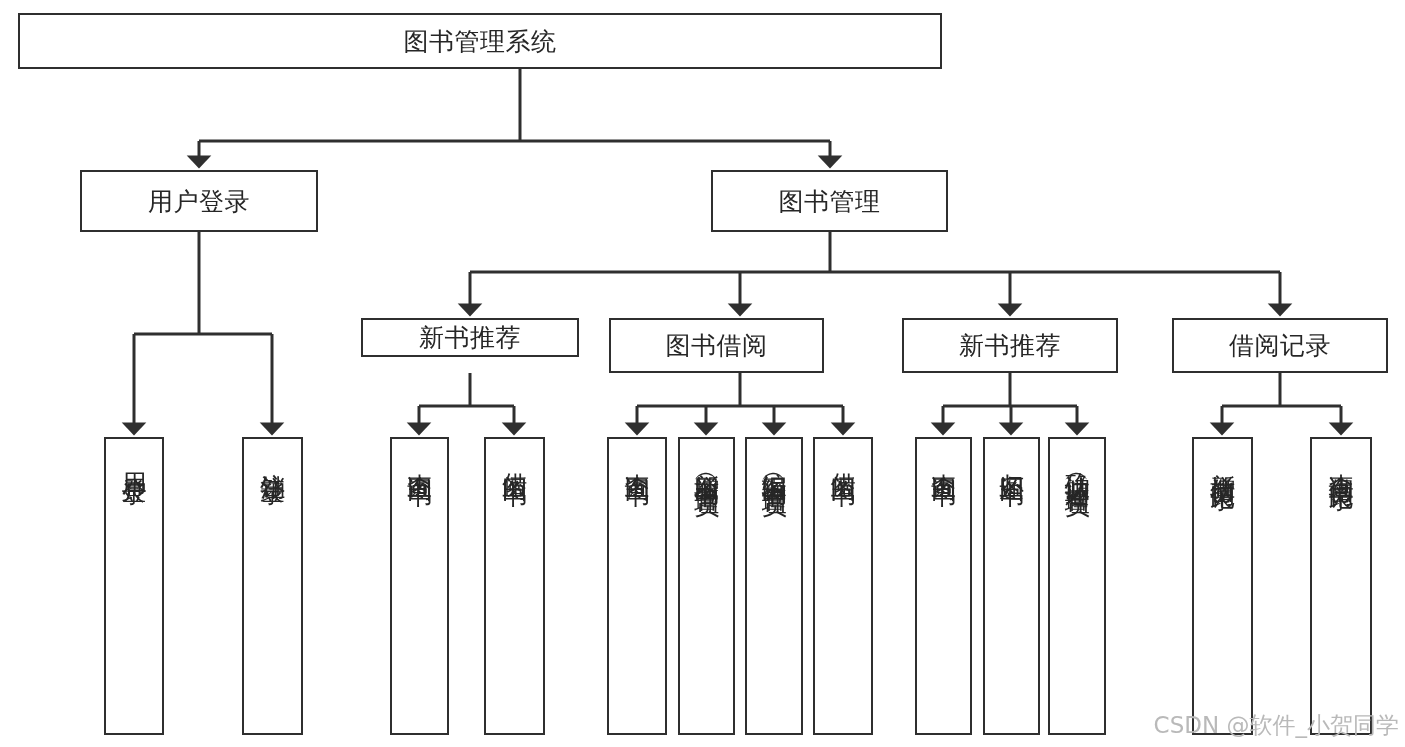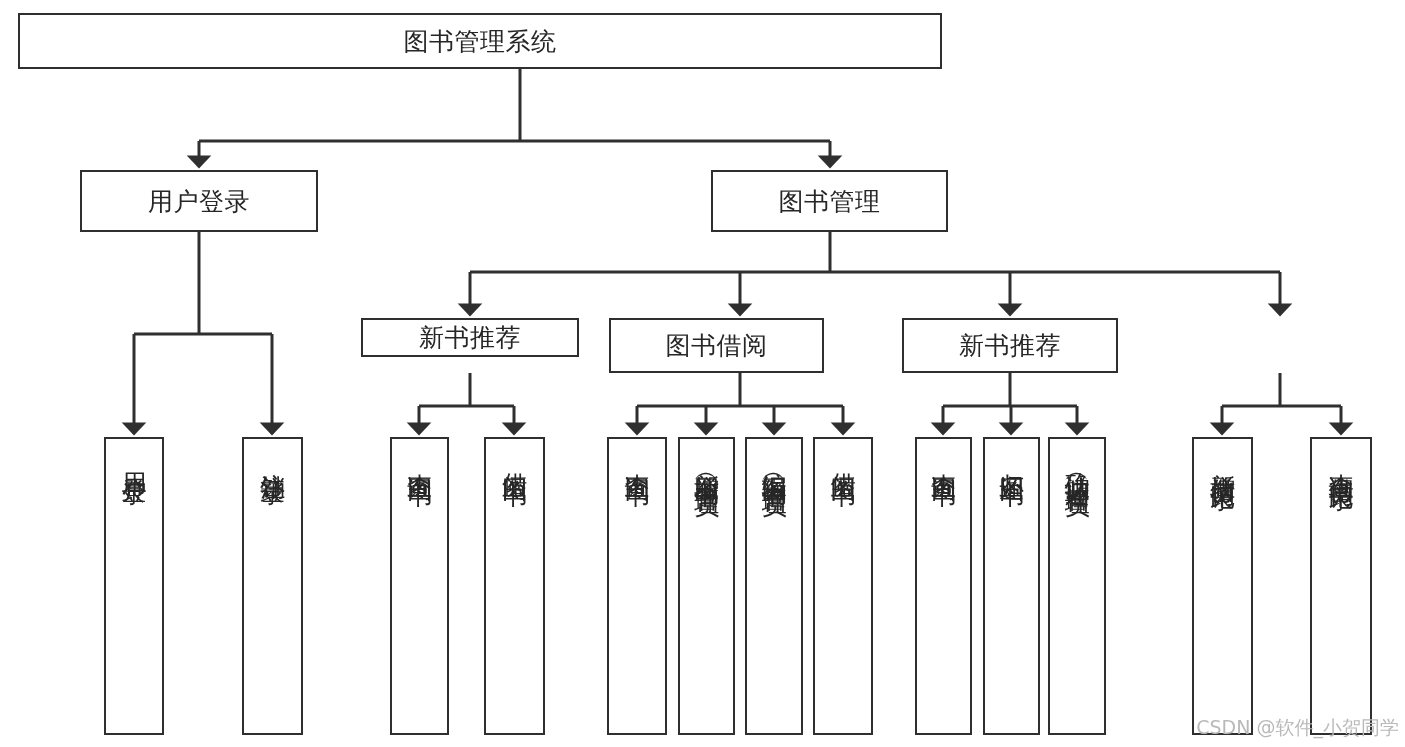--- a/index.html
+++ b/index.html
@@ -55,21 +55,21 @@
     text-orientation: upright;
     font-size: 25px;
     line-height: 1.18;
     letter-spacing: 3px;
     white-space: nowrap;
   }
   #watermark {
     position: absolute;
     right: 6px;
     bottom: 6px;
-    font-size: 19px;
+    font-size: 23px;
     color: #b9b9b9;
     font-family: "DejaVu Sans", "Liberation Sans", sans-serif;
     white-space: nowrap;
     pointer-events: none;
   }
 </style>
 </head>
 <body>
 
 <div id="diagram-root">
@@ -137,20 +137,23 @@
 
   <div class="node horiz" style="left:361px; top:318px; width:218px; height:39px;">
     <span class="node-label">新书推荐</span>
   </div>
   <div class="node horiz" style="left:609px; top:318px; width:215px; height:55px;">
     <span class="node-label">图书借阅</span>
   </div>
   <div class="node horiz" style="left:902px; top:318px; width:216px; height:55px;">
     <span class="node-label">新书推荐</span>
   </div>
+  <div class="node horiz" style="left:1172px; top:318px; width:216px; height:55px;">
+    <span class="node-label">借阅记录</span>
+  </div>
 
   <div class="node vert" style="left:104px; top:437px; width:60px; height:298px;">
     <span class="node-label">用户登录</span>
   </div>
   <div class="node vert" style="left:242px; top:437px; width:61px; height:298px;">
     <span class="node-label">注销登录</span>
   </div>
 
   <div class="node vert" style="left:390px; top:437px; width:59px; height:298px;">
     <span class="node-label">查询图书</span>

